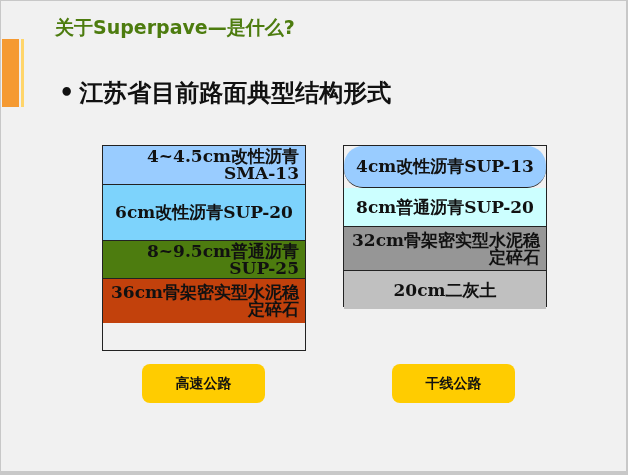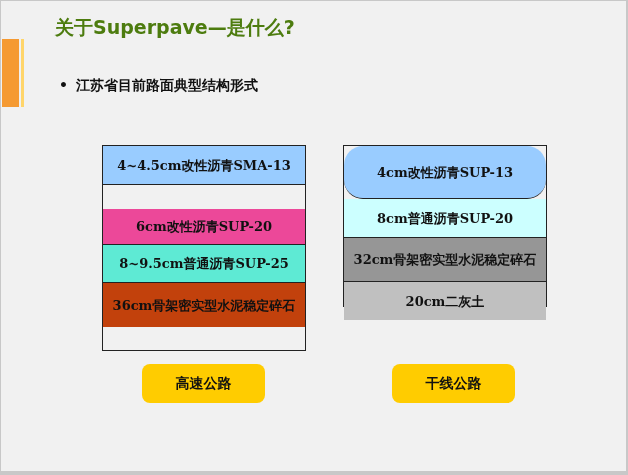--- a/index.html
+++ b/index.html
@@ -1,48 +1,48 @@
 <!DOCTYPE html>
 <html><head>
 <meta charset="utf-8">
 <style>
   html,body{margin:0;padding:0;}
   body{width:628px;height:475px;background:#c8c8c8;position:relative;overflow:hidden;font-family:"DejaVu Sans","Liberation Sans",sans-serif;}
   .slide{position:absolute;left:1px;top:1px;width:625px;height:470px;background:#f1f1f1;}
   .accent-bar{position:absolute;left:1px;top:38px;width:17px;height:68px;background:#f59a32;}
   .accent-line{position:absolute;left:20px;top:38px;width:3px;height:68px;background:#ffd56a;}
   .title{position:absolute;left:54px;top:14px;font-size:19px;font-weight:bold;color:#4d7c0f;letter-spacing:0px;white-space:nowrap;}
-  .bullet-row{position:absolute;left:58px;top:76px;font-size:14px;font-weight:bold;color:#111;white-space:nowrap;}
+  .bullet-row{position:absolute;left:58px;top:76px;font-size:24px;font-weight:bold;color:#111;white-space:nowrap;}
   .bullet-dot{display:inline-block;width:12px;}
   .stack{position:absolute;border:1px solid #222;box-sizing:border-box;}
-  .layer{box-sizing:border-box;border-bottom:1px solid #222;display:flex;align-items:center;justify-content:center;text-align:left;font-family:"DejaVu Serif","Liberation Serif",serif;font-weight:bold;font-size:13px;line-height:17px;color:#111;padding:0 6px;}
+  .layer{box-sizing:border-box;border-bottom:1px solid #222;display:flex;align-items:center;justify-content:center;text-align:right;font-family:"DejaVu Serif","Liberation Serif",serif;font-weight:bold;font-size:17px;line-height:17px;color:#111;padding:0 6px;}
   .layer:last-child{border-bottom:none;}
   .btn{position:absolute;background:#ffcc00;border-radius:8px;display:flex;align-items:center;justify-content:center;font-size:14px;font-weight:bold;color:#111;}
 </style>
 </head>
 <body>
 
 <div class="slide">
   <div class="accent-bar"></div>
   <div class="accent-line"></div>
   <div class="title">关于Superpave—是什么?</div>
   <div class="bullet-row">
     <span class="bullet-dot">•</span>
     <span>江苏省目前路面典型结构形式</span>
   </div>
 
   <div class="stack" style="left:101px;top:144px;width:204px;height:206px;">
     <div class="layer" style="height:39px;background:#99ccff;">4~4.5cm改性沥青SMA-13</div>
-    <div class="layer" style="height:36px;background:#ec4899;margin-top:24px;">6cm改性沥青SUP-20</div>
-    <div class="layer" style="height:38px;background:#5eead4;">8~9.5cm普通沥青SUP-25</div>
+    <div class="layer" style="height:56px;background:#7dd3fc;">6cm改性沥青SUP-20</div>
+    <div class="layer" style="height:38px;background:#4d7c0f;">8~9.5cm普通沥青SUP-25</div>
     <div class="layer" style="height:44px;background:#c2410c;">36cm骨架密实型水泥稳定碎石</div>
   </div>
 
   <div class="stack" style="left:342px;top:144px;width:204px;height:162px;">
-    <div class="layer" style="height:53px;background:#99ccff;border-radius:19px;">4cm改性沥青SUP-13</div>
+    <div class="layer" style="height:42px;background:#99ccff;border-radius:19px;">4cm改性沥青SUP-13</div>
     <div class="layer" style="height:39px;background:#ccffff;">8cm普通沥青SUP-20</div>
     <div class="layer" style="height:44px;background:#969696;">32cm骨架密实型水泥稳定碎石</div>
     <div class="layer" style="height:38px;background:#c0c0c0;">20cm二灰土</div>
   </div>
 
   <div class="btn" style="left:141px;top:363px;width:123px;height:39px;">高速公路</div>
   <div class="btn" style="left:391px;top:363px;width:123px;height:39px;font-family:Liberation Mono, monospace;">干线公路</div>
 </div>
 
 </body></html>

